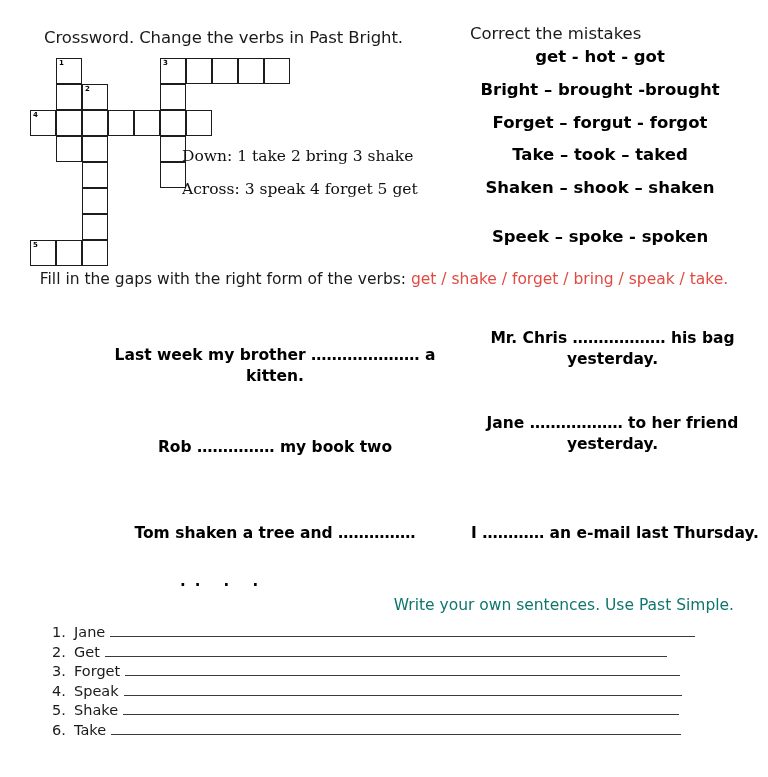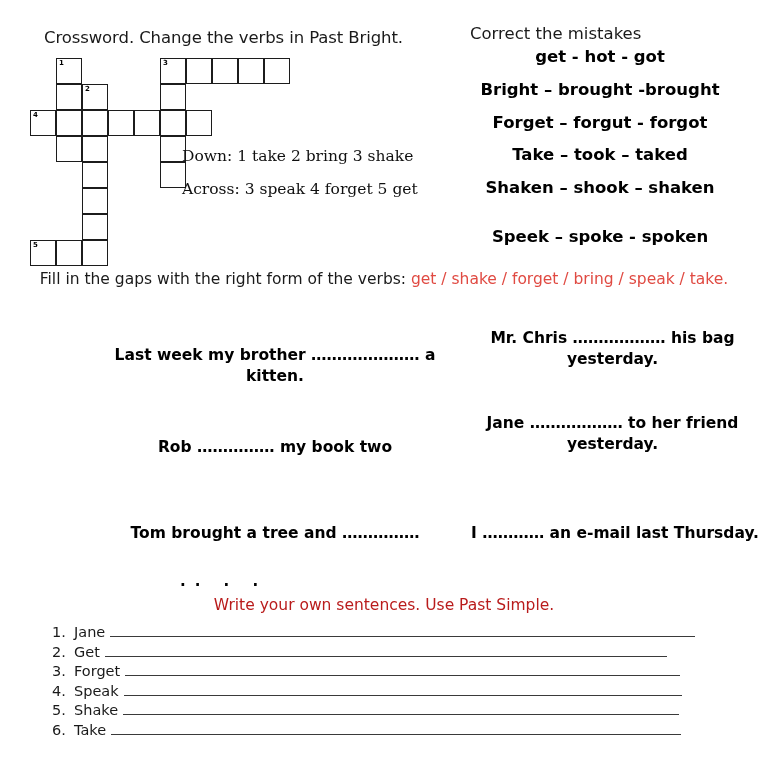--- a/index.html
+++ b/index.html
@@ -121,24 +121,24 @@
     font-size: 15px;
     color: #000;
     letter-spacing: 9px;
     white-space: nowrap;
   }
 
   
   #write-instruction {
     left: 34px; top: 596px;
     width: 700px;
-    text-align: center;
-    font-size: 15.5px;
-    font-family: "DejaVu Sans", sans-serif;
-    color: #b91c1c;
+    text-align: right;
+    font-size: 15.5px;
+    font-family: "DejaVu Sans", sans-serif;
+    color: #0f766e;
   }
   #numbered-list {
     left: 52px; top: 624px;
     width: 690px;
   }
   .num-row {
     display: flex;
     align-items: baseline;
     height: 19.5px;
     font-family: "DejaVu Sans", sans-serif;
@@ -208,21 +208,21 @@
 <div class="abs mistake-line" id="mistake-1">Bright – brought -brought</div>
 <div class="abs mistake-line" id="mistake-2">Forget – forgut - forgot</div>
 <div class="abs mistake-line" id="mistake-3">Take – took – taked</div>
 <div class="abs mistake-line" id="mistake-4">Shaken – shook – shaken</div>
 <div class="abs mistake-line" id="mistake-5">Speek – spoke - spoken</div>
 
 <div class="abs" id="gaps-instruction"><span>Fill in the gaps with the right form of the verbs: </span><span class="verbs">get / shake / forget / bring / speak / take.</span></div>
 
 <div class="gap-sentence" id="gap-left-0">Last week my brother ………………… a kitten.</div>
 <div class="gap-sentence" id="gap-left-1">Rob …………… my book two</div>
-<div class="gap-sentence" id="gap-left-2">Tom brought a tree and ……………</div>
+<div class="gap-sentence" id="gap-left-2">Tom shaken a tree and ……………</div>
 
 <div class="gap-sentence" id="gap-right-0">Mr. Chris ……………… his bag yesterday.</div>
 <div class="gap-sentence" id="gap-right-1">Jane ……………… to her friend yesterday.</div>
 <div class="gap-sentence" id="gap-right-2">I ………… an e-mail last Thursday.</div>
 
 <div class="abs" id="stray-dots">.. .  .</div>
 
 <div class="abs" id="write-instruction">Write your own sentences. Use Past Simple.</div>
 
 <div class="abs" id="numbered-list">

